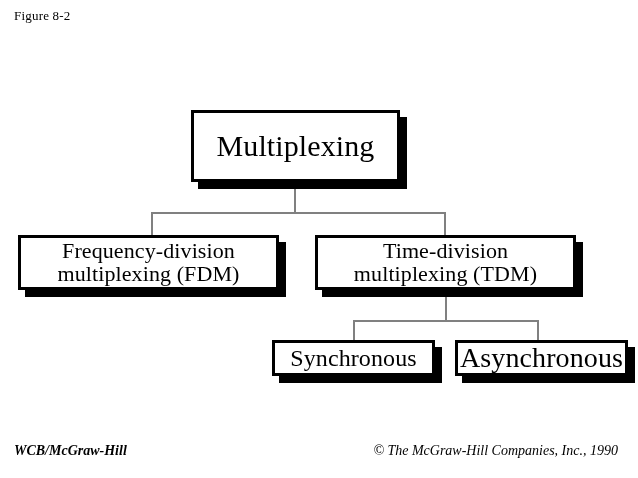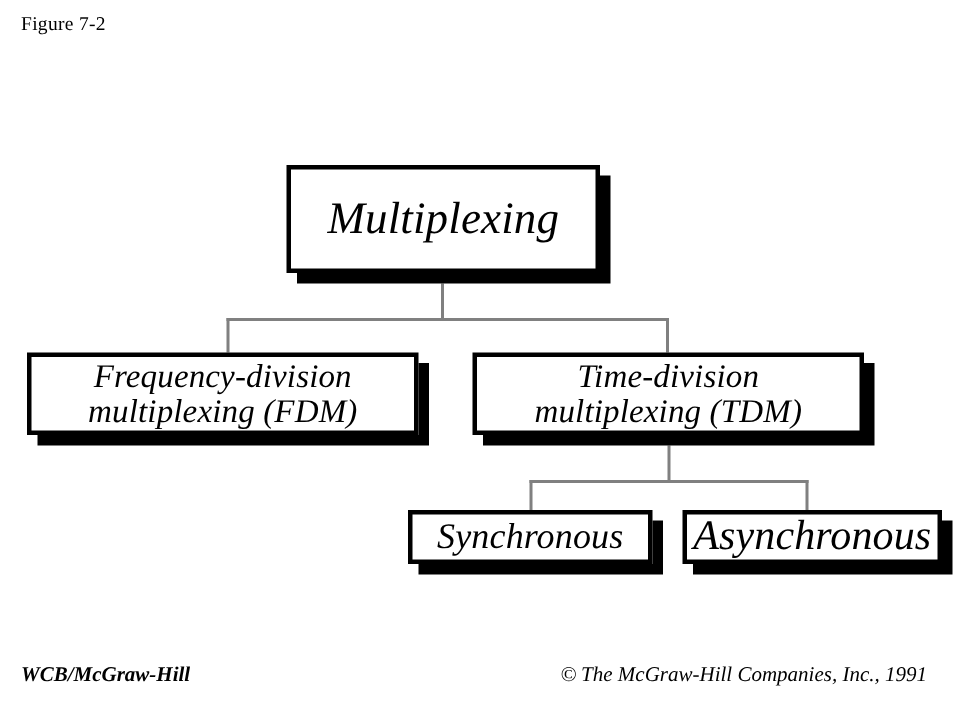--- a/index.html
+++ b/index.html
@@ -50,21 +50,20 @@
     align-items: center;
     justify-content: center;
     text-align: center;
     z-index: 3;
   }
   .node .node-label {
     display: block;
     white-space: pre-line;
     line-height: 1.02;
     letter-spacing: 0.1px;
-    font-style: italic;
   }
 
   #node-root      { left: 191px; top: 110px; width: 209px; height: 72px; }
   #node-root .node-label { font-size: 30px; }
 
   #node-fdm       { left: 18px;  top: 235px; width: 261px; height: 55px; }
   #node-fdm .node-label { font-size: 22px; }
 
   #node-tdm       { left: 315px; top: 235px; width: 261px; height: 55px; }
   #node-tdm .node-label { font-size: 22px; }
@@ -105,21 +104,21 @@
     font-style: normal;
     font-size: 14px;
     margin-right: 3px;
   }
 </style>
 </head>
 <body>
 
 <div id="slide">
 
-  <div class="figure-label">Figure 7-2</div>
+  <div class="figure-label">Figure 8-2</div>
 
   <div class="conn conn-v" style="left:294px; top:189px; height:24px;"></div>
   <div class="conn conn-h" style="left:151px; top:212px; width:295px;"></div>
   <div class="conn conn-v" style="left:151px; top:212px; height:25px;"></div>
   <div class="conn conn-v" style="left:444px; top:212px; height:25px;"></div>
 
   <div class="conn conn-v" style="left:445px; top:297px; height:24px;"></div>
   <div class="conn conn-h" style="left:353px; top:320px; width:186px;"></div>
   <div class="conn conn-v" style="left:353px; top:320px; height:22px;"></div>
   <div class="conn conn-v" style="left:537px; top:320px; height:22px;"></div>
@@ -142,17 +141,17 @@
     <span class="node-label">Synchronous</span>
   </div>
 
   <div class="node" id="node-async">
     <span class="node-label">Asynchronous</span>
   </div>
 
   <div class="footer">
     <div class="footer-left">WCB/McGraw-Hill</div>
     <div class="footer-right">
-      <span class="copyright-mark">©</span><span>The McGraw-Hill Companies, Inc., 1991</span>
+      <span class="copyright-mark">©</span><span>The McGraw-Hill Companies, Inc., 1990</span>
     </div>
   </div>
 
 </div>
 
 </body></html>

